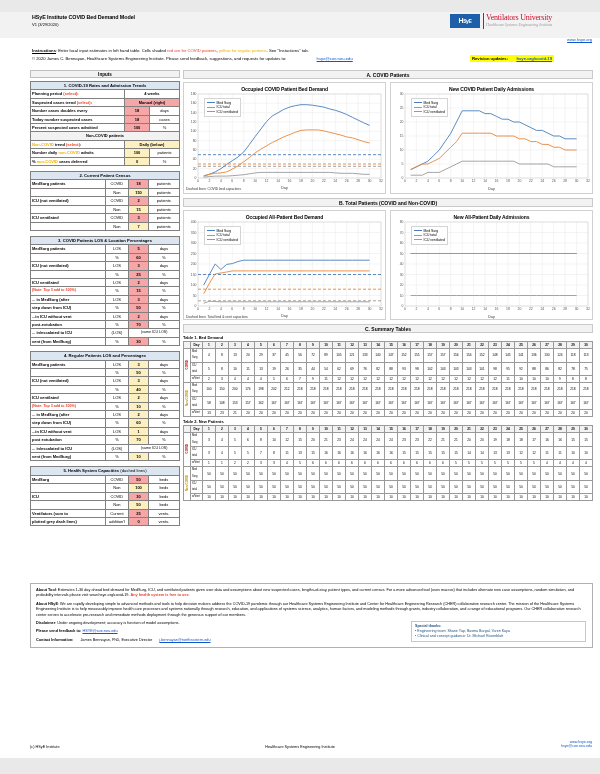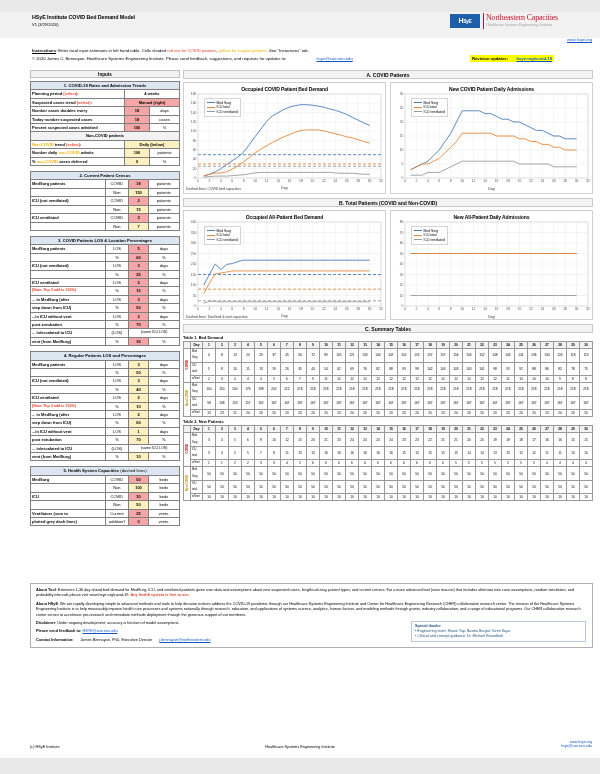--- a/index.html
+++ b/index.html
@@ -88,21 +88,21 @@
 </head>
 <body>
 
 <div class="page"></div>
 
 <div class="hdr"></div>
 <div class="hdr-title">HSyE Institute COVID Bed Demand Model</div>
 <div class="hdr-ver">V1 (3/29/2020)</div>
 <div class="logo-box"><span>H</span><span class="sub">SyE</span></div>
 <div class="neu-div"></div>
-<div class="neu">Northeastern Capacities</div>
+<div class="neu">Ventilators University</div>
 <div class="neu-sub">Healthcare Systems Engineering Institute</div>
 <div class="www">www.hsye.org</div>
 
 <div class="instr1">
   <span class="u">Instructions</span><span>: Enter local input estimates in left hand table. Cells shaded </span><span class="red">red are for COVID patients</span><span>, </span><span class="yel">yellow for regular patients</span><span>. See "Instuctions" tab.</span>
 </div>
 <div class="instr2">
   <span>© 2020 James C. Bennayan, Healthcare Systems Engineering Institute. Please send feedback, suggestions, and requests for updates to:</span>
   <span style="display:inline-block;width:28px"></span>
   <span class="mail">hsye@coe.neu.edu</span>

